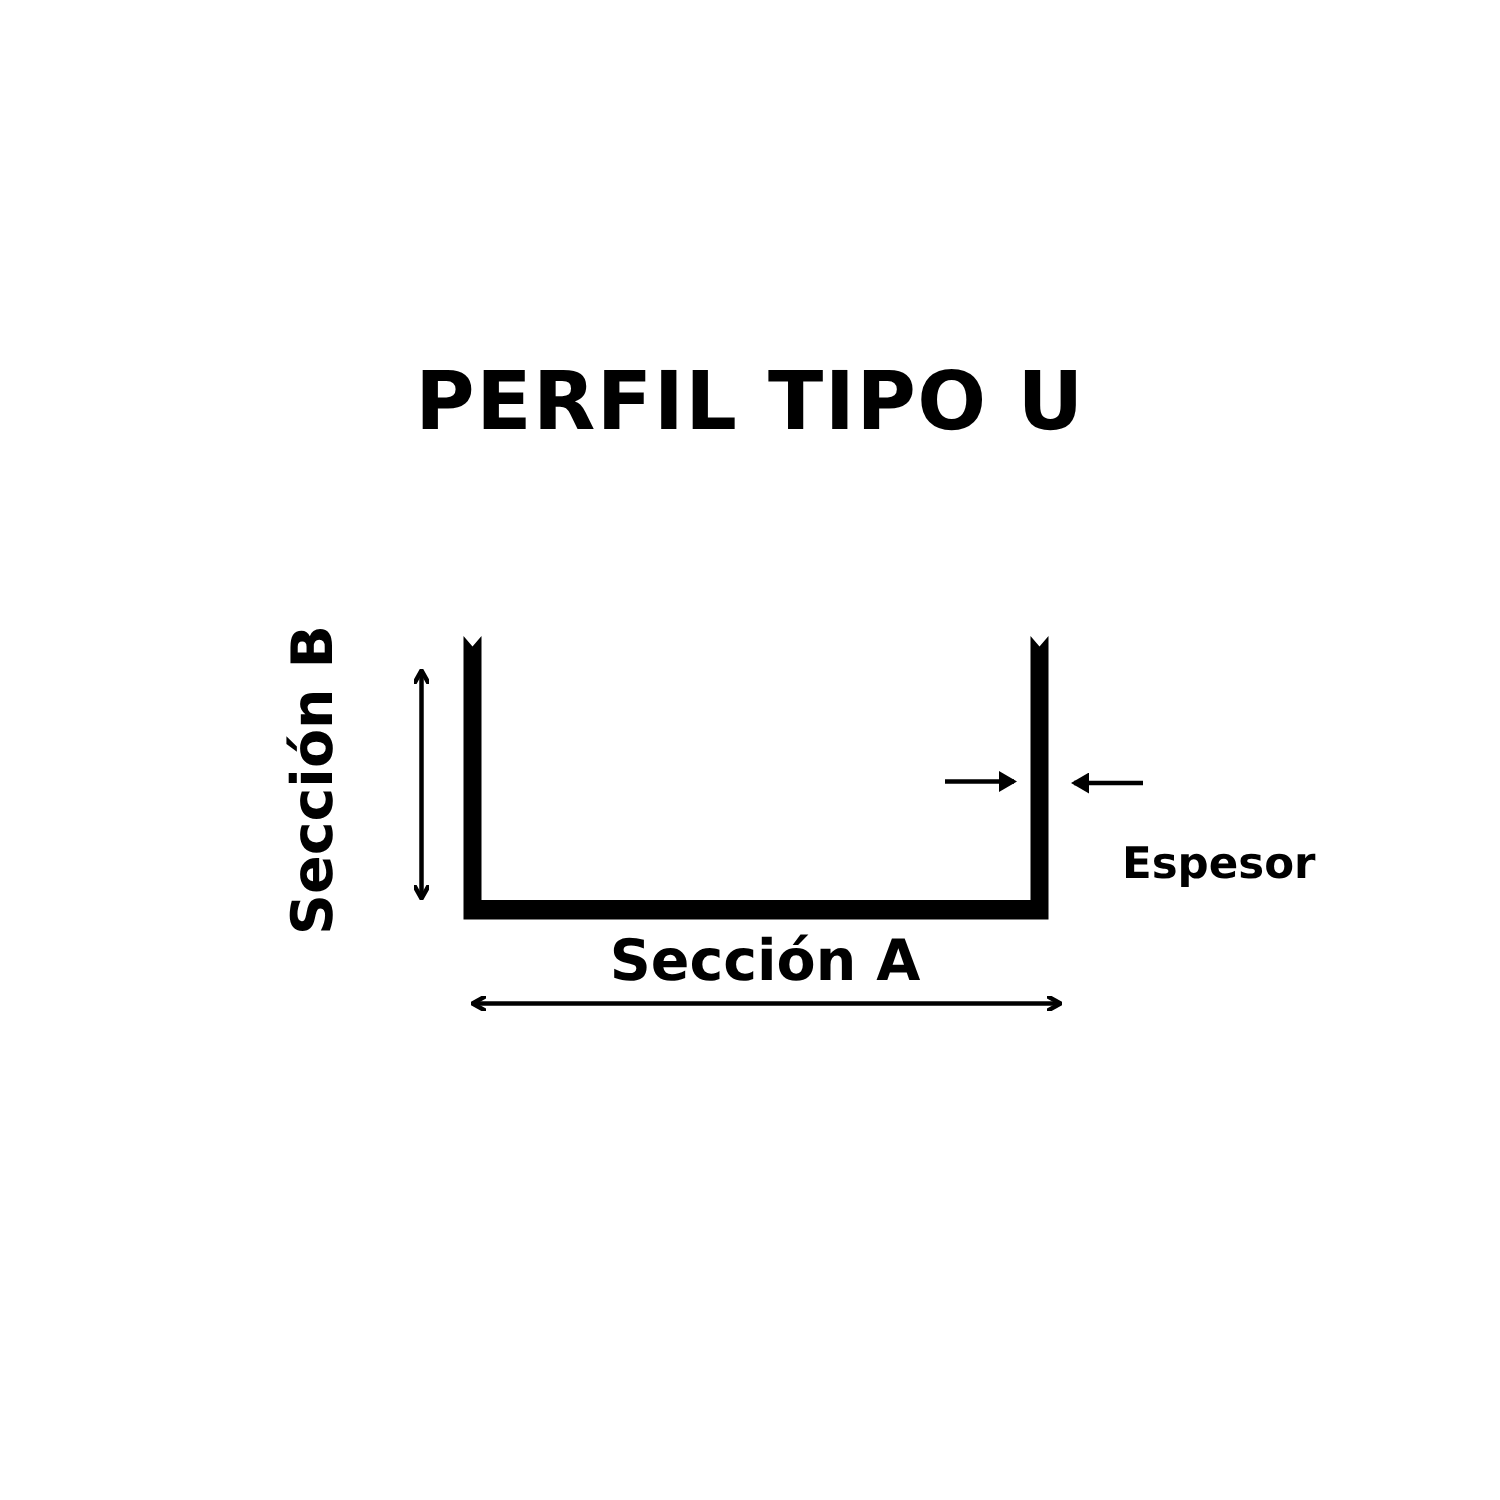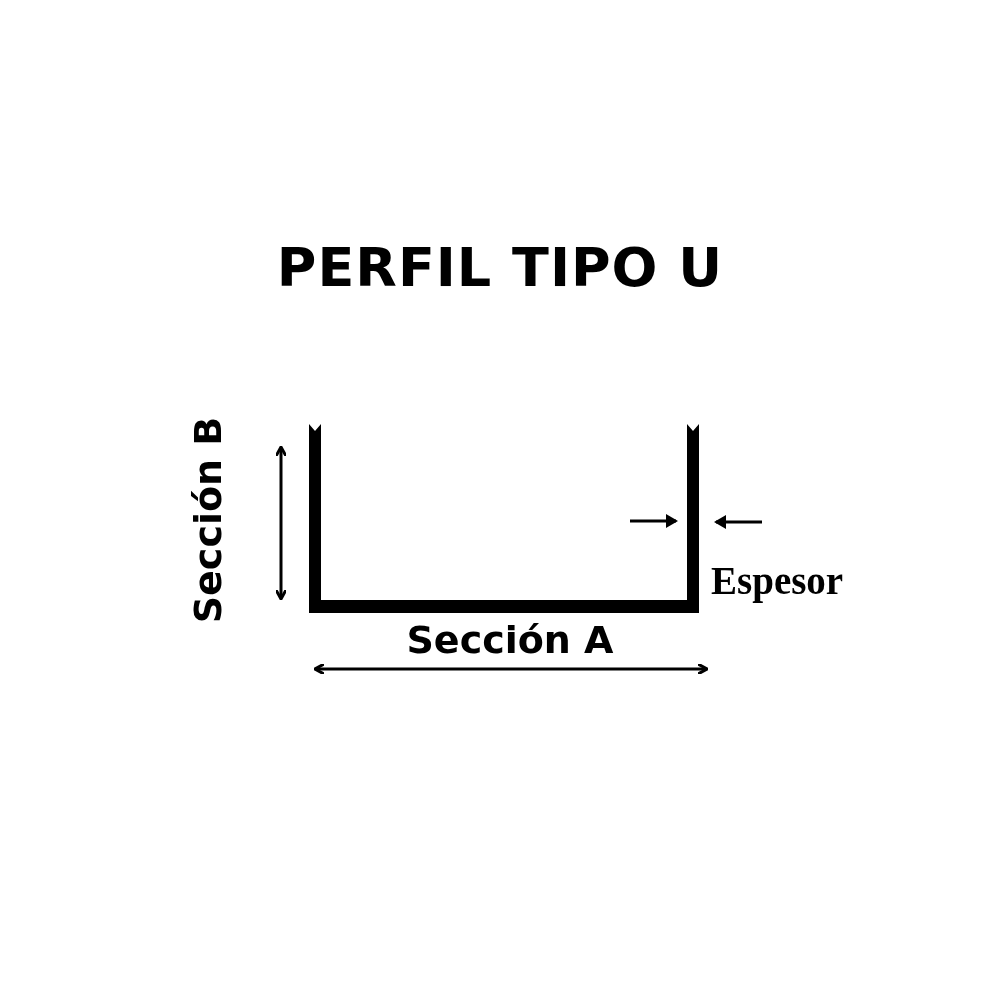--- a/index.html
+++ b/index.html
@@ -5,21 +5,21 @@
     html, body { margin: 0; padding: 0; background: #ffffff; }
     body { width: 1000px; height: 1000px; position: relative; overflow: hidden;
            font-family: "DejaVu Sans", "Liberation Sans", sans-serif; color: #000; }
     .title { position: absolute; left: 0; width: 1000px; top: 236px; text-align: center;
              font-size: 54px; font-weight: bold; letter-spacing: 1px; }
     svg.diagram { position: absolute; left: 0; top: 0; }
     .label { position: absolute; font-weight: bold; white-space: nowrap; }
     .label-a { left: 0; width: 1020px; text-align: center; top: 618px; font-size: 38px; }
     .label-b { left: 208px; top: 520px; font-size: 38px; transform-origin: center center;
                transform: translate(-50%, -50%) rotate(-90deg); }
-    .label-esp { left: 711px; top: 558px; font-size: 39px; font-family: Liberation Serif, serif; }
+    .label-esp { left: 748px; top: 558px; font-size: 29px; }
   </style>
 </head>
 <body>
 
 <div class="title">PERFIL TIPO U</div>
 
 <svg class="diagram" width="1000" height="1000" viewBox="0 0 1000 1000">
   <defs>
     <marker id="ah" markerWidth="10" markerHeight="10" refX="8" refY="5" orient="auto" markerUnits="userSpaceOnUse">
       <path d="M0,0 L9,5 L0,10" fill="none" stroke="#000" stroke-width="3"></path>

